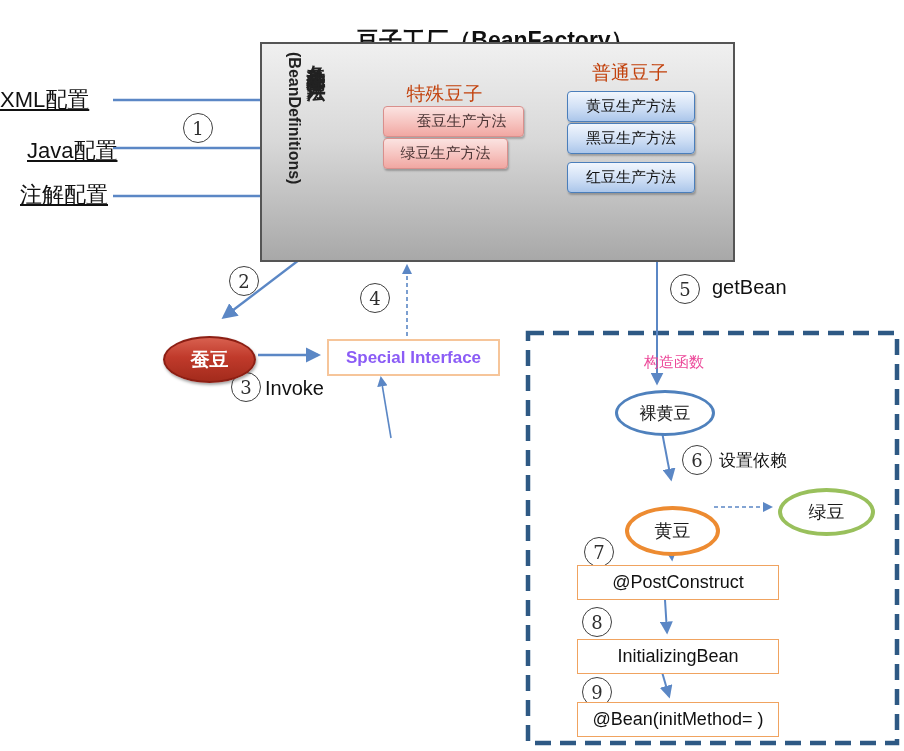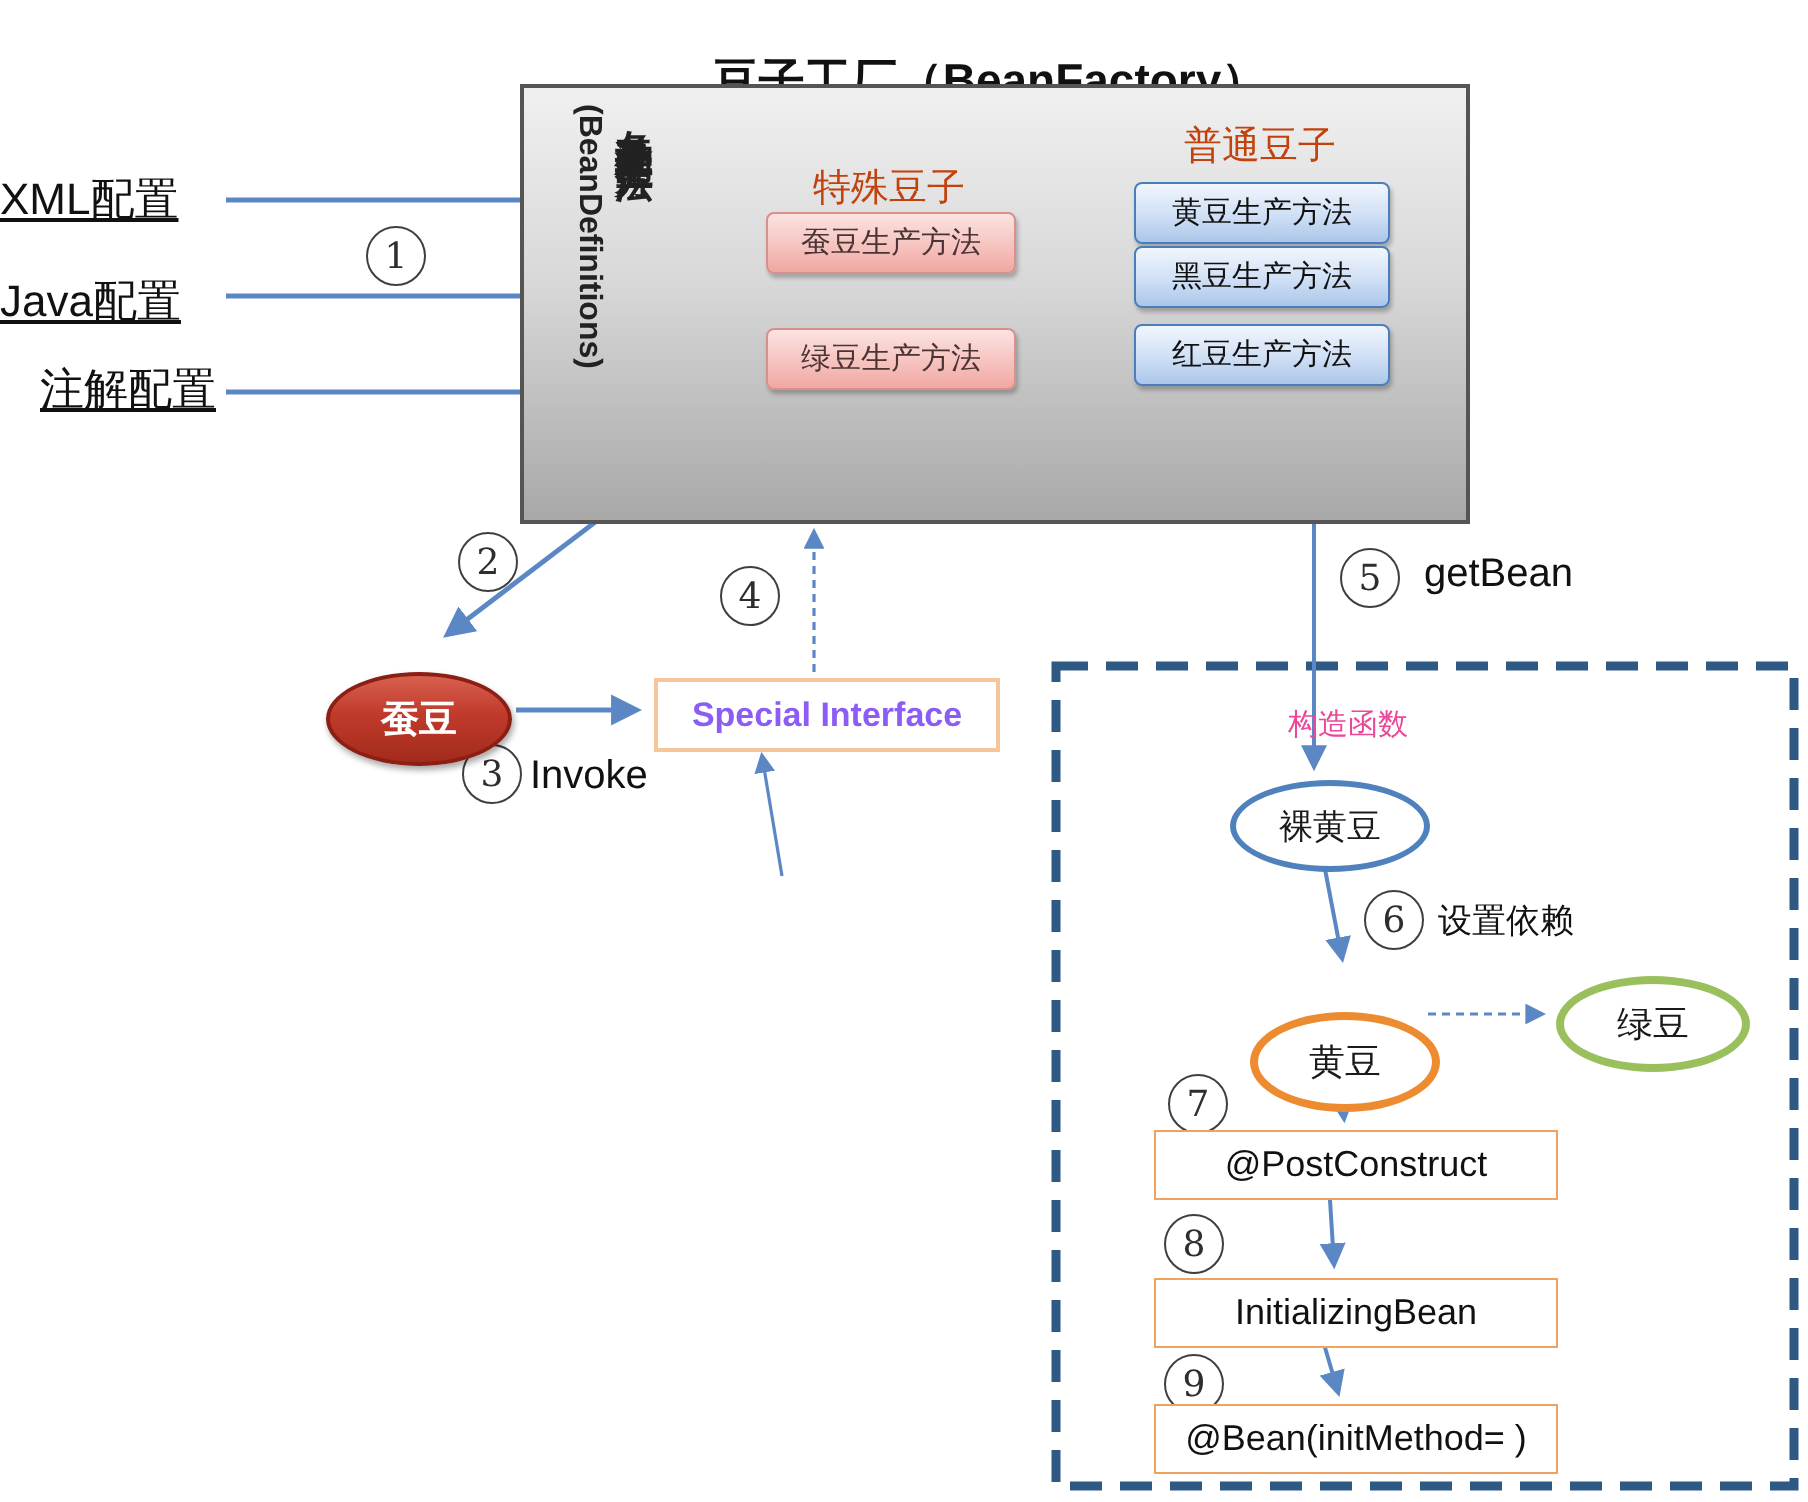--- a/index.html
+++ b/index.html
@@ -93,30 +93,30 @@
 
   <div class="abs" id="title">豆子工厂（BeanFactory）</div>
 
   <div class="abs" id="factory-box"></div>
   <div class="abs" id="vlabel">
     <div class="cn">各种豆子的生产方法</div>
     <div class="en">(BeanDefinitions)</div>
   </div>
 
   <div class="abs group-title" id="special-title">特殊豆子</div>
-  <div class="abs bean-box pink" style="top:106px;">蚕豆生产方法</div>
-  <div class="abs bean-box pink" style="top:138px;margin-top:26px;">绿豆生产方法</div>
+  <div class="abs bean-box pink" style="top:106px;padding-left:16px;">蚕豆生产方法</div>
+  <div class="abs bean-box pink" style="top:138px;">绿豆生产方法</div>
 
   <div class="abs group-title" id="normal-title">普通豆子</div>
   <div class="abs bean-box blue" style="top:91px;">黄豆生产方法</div>
   <div class="abs bean-box blue" style="top:123px;">黑豆生产方法</div>
   <div class="abs bean-box blue" style="top:162px;">红豆生产方法</div>
 
   <div class="abs config" style="top:85px;">XML配置</div>
-  <div class="abs config" style="top:136px;">Java配置</div>
+  <div class="abs config" style="top:136px;padding-left:27px;">Java配置</div>
   <div class="abs config" style="top:180px;padding-left:20px;">注解配置</div>
 
   <div class="abs stepnum" style="left:183px;top:113px;">1</div>
   <div class="abs stepnum" style="left:229px;top:266px;">2</div>
   <div class="abs stepnum" style="left:231px;top:372px;">3</div>
   <div class="abs stepnum" style="left:360px;top:283px;">4</div>
   <div class="abs stepnum" style="left:670px;top:274px;">5</div>
   <div class="abs stepnum" style="left:682px;top:445px;">6</div>
   <div class="abs stepnum" style="left:584px;top:537px;">7</div>
   <div class="abs stepnum" style="left:582px;top:607px;">8</div>

